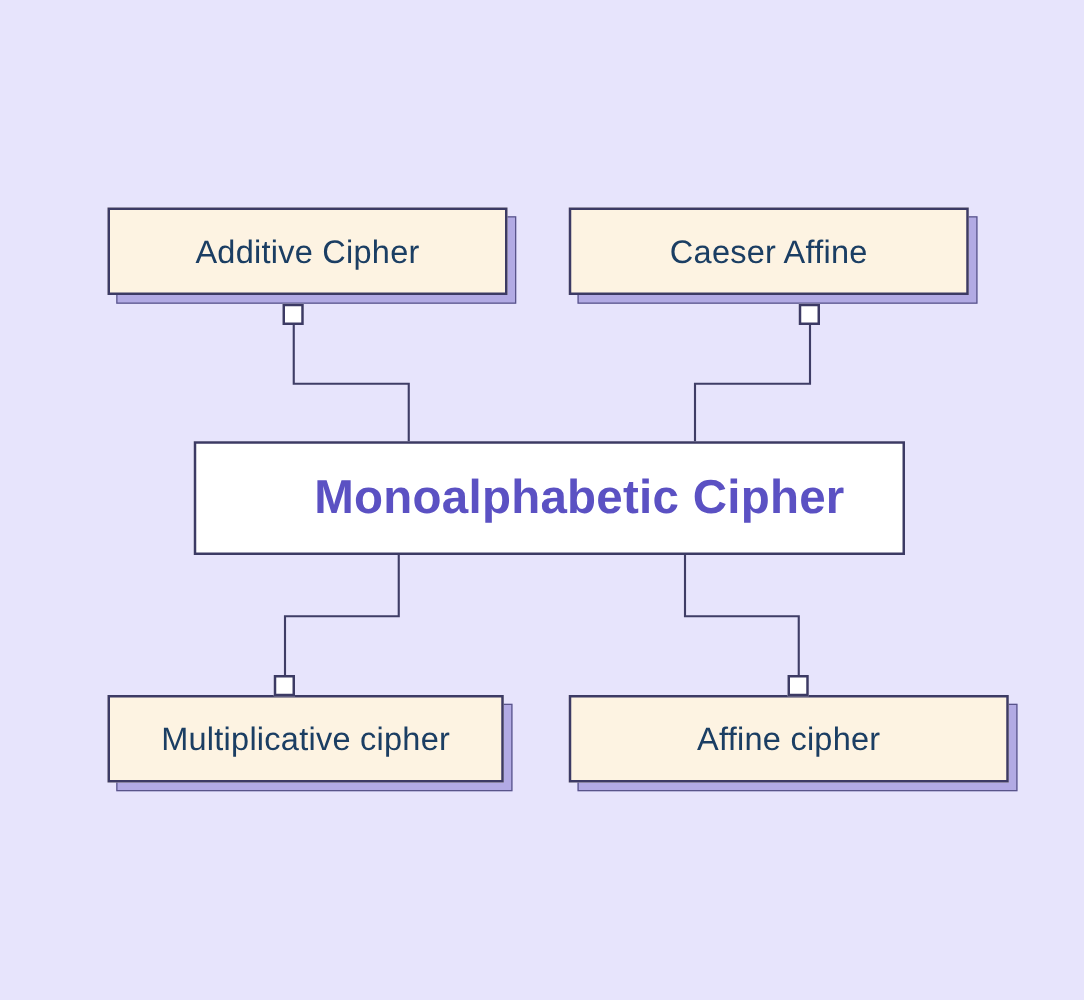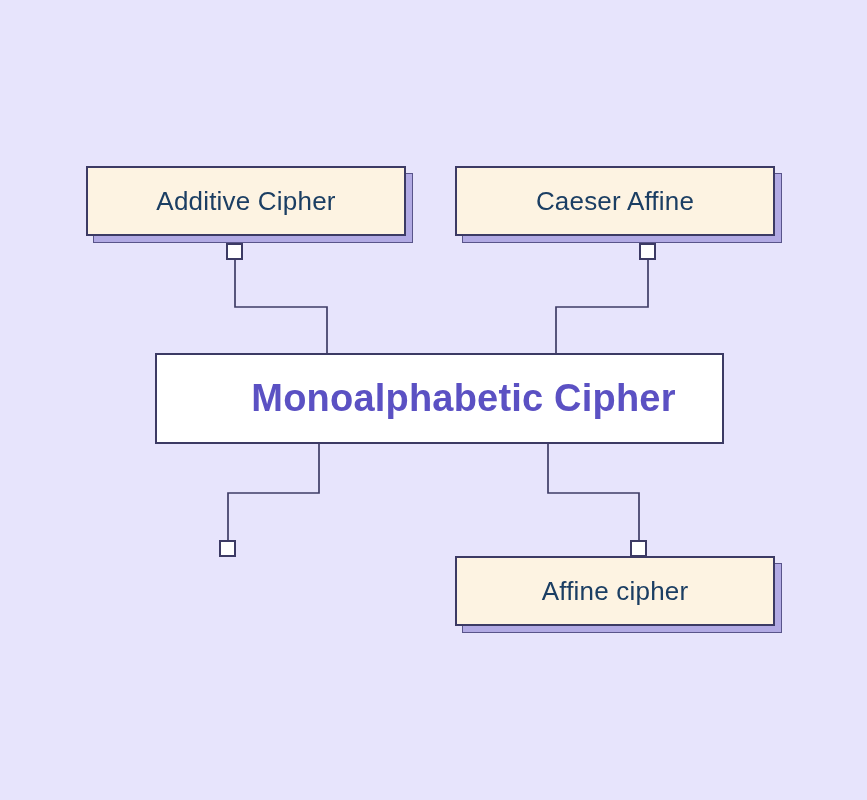--- a/index.html
+++ b/index.html
@@ -103,22 +103,28 @@
       <span>Caeser Affine</span>
     </div>
   </div>
 
   <div class="node center" style="left:155px; top:353px; width:569px; height:91px">
     <div class="face">
       <span>Monoalphabetic Cipher</span>
     </div>
   </div>
 
+  <div class="node" style="left:86px; top:556px; width:317px; height:70px">
+    <div class="shadow"></div>
+    <div class="face">
+      <span>Multiplicative cipher</span>
+    </div>
+  </div>
 
-  <div class="node" style="left:455px; top:556px; width:320px; height:70px">
+  <div class="node" style="left:455px; top:556px; width:352px; height:70px">
     <div class="shadow"></div>
     <div class="face">
       <span>Affine cipher</span>
     </div>
   </div>
 
   <div class="anchor" style="left:226px; top:243px"></div>
   <div class="anchor" style="left:639px; top:243px"></div>
   <div class="anchor" style="left:219px; top:540px"></div>
   <div class="anchor" style="left:630px; top:540px"></div>

